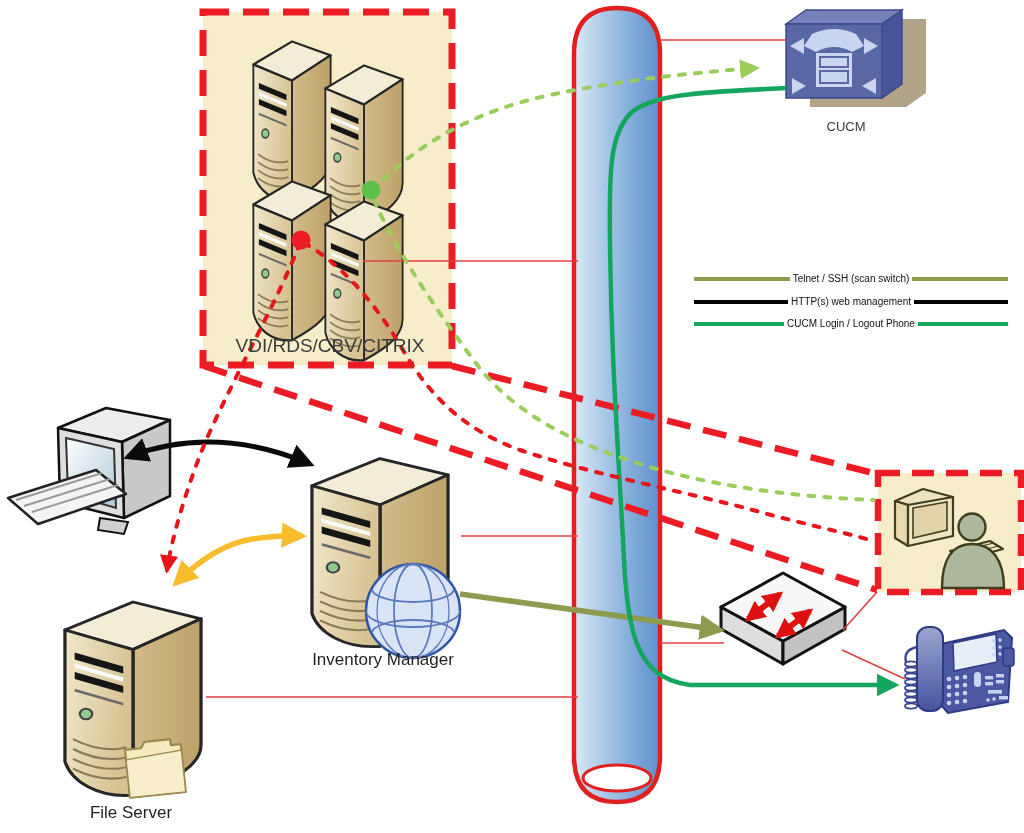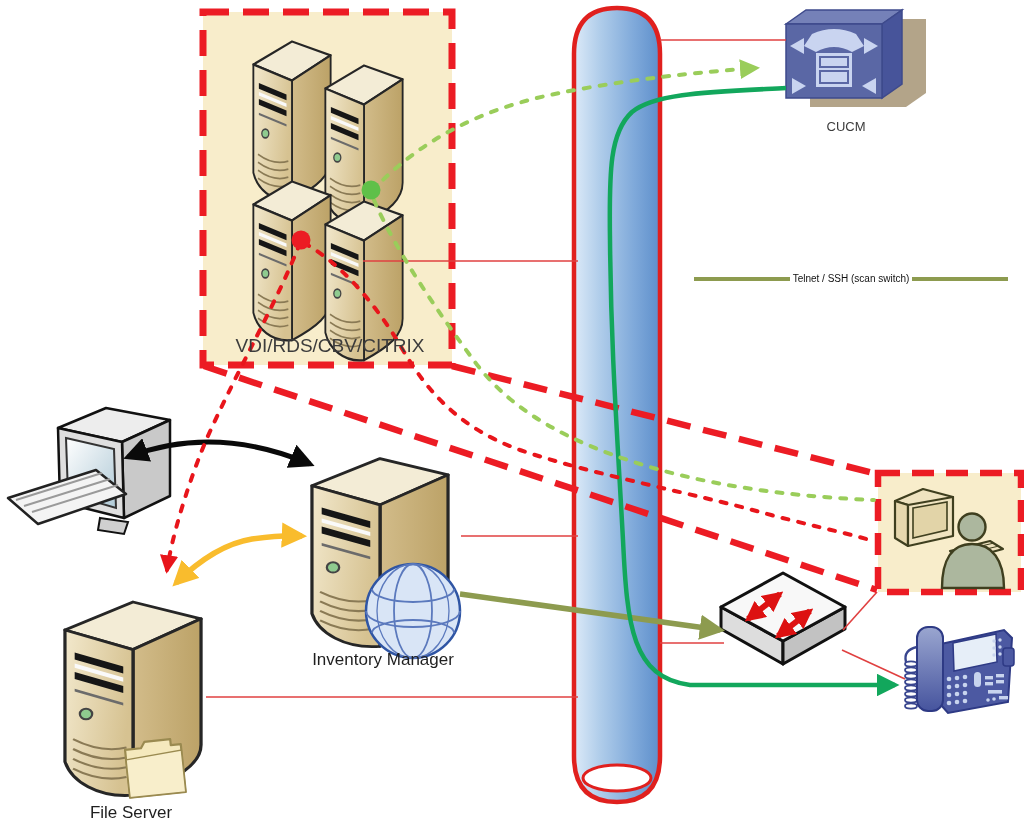--- a/index.html
+++ b/index.html
@@ -238,14 +238,24 @@
   <text x="383" y="665" text-anchor="middle" class="lbl lbl-node">Inventory Manager</text>
   <text x="131" y="818" text-anchor="middle" class="lbl lbl-node">File Server</text>
 </svg>
 
 <div class="legend">
   <div class="legend-row">
     <div class="legend-line" style="border-top: 4px solid rgb(141, 155, 79);"></div>
     <span class="legend-label">Telnet / SSH (scan switch)</span>
     <div class="legend-line" style="border-top: 4px solid rgb(141, 155, 79);"></div>
   </div>
+  <div class="legend-row">
+    <div class="legend-line" style="border-top: 4px solid rgb(0, 0, 0);"></div>
+    <span class="legend-label">HTTP(s) web management</span>
+    <div class="legend-line" style="border-top: 4px solid rgb(0, 0, 0);"></div>
+  </div>
+  <div class="legend-row">
+    <div class="legend-line" style="border-top: 4px solid rgb(18, 167, 92);"></div>
+    <span class="legend-label">CUCM Login / Logout Phone</span>
+    <div class="legend-line" style="border-top: 4px solid rgb(18, 167, 92);"></div>
+  </div>
 </div>
 </div>
 
 </body></html>

